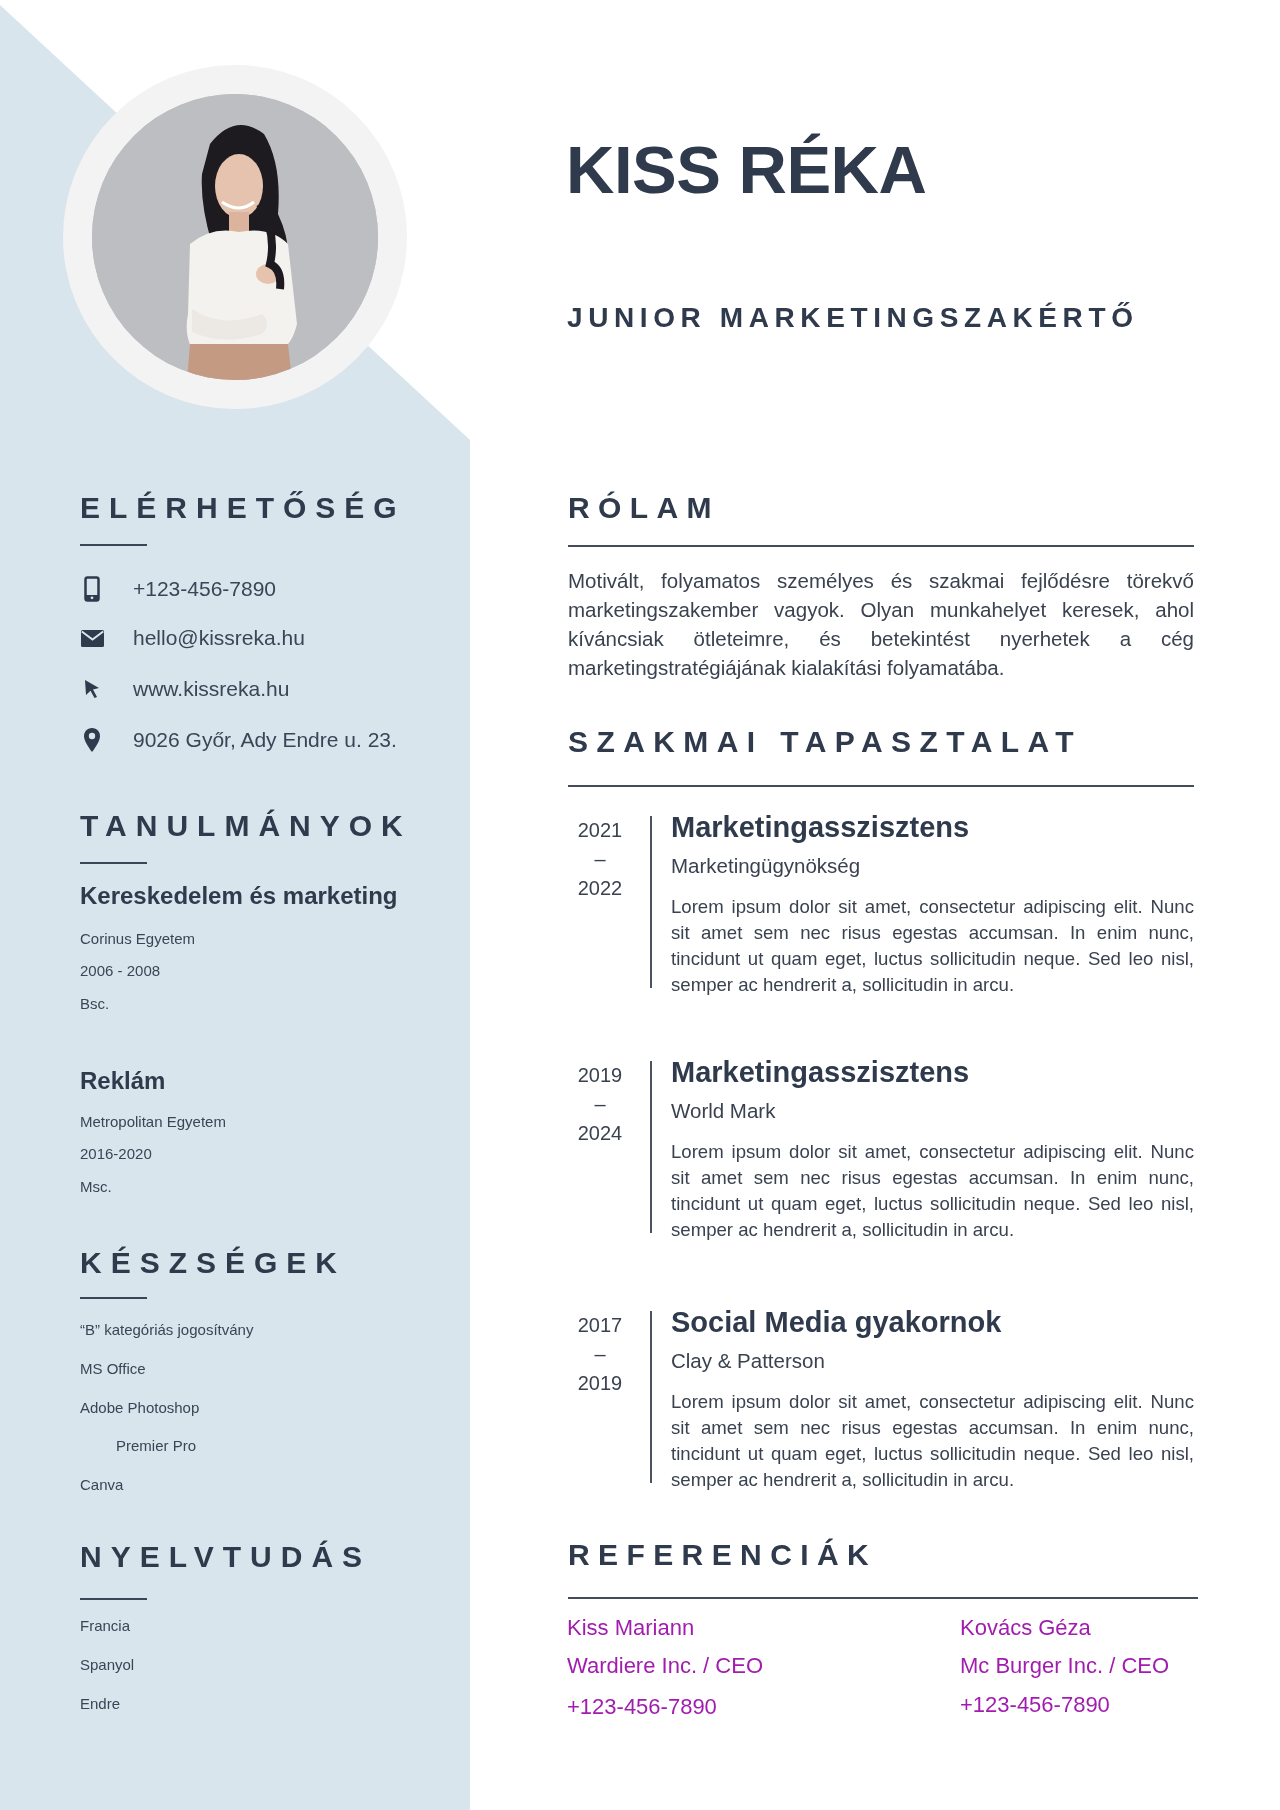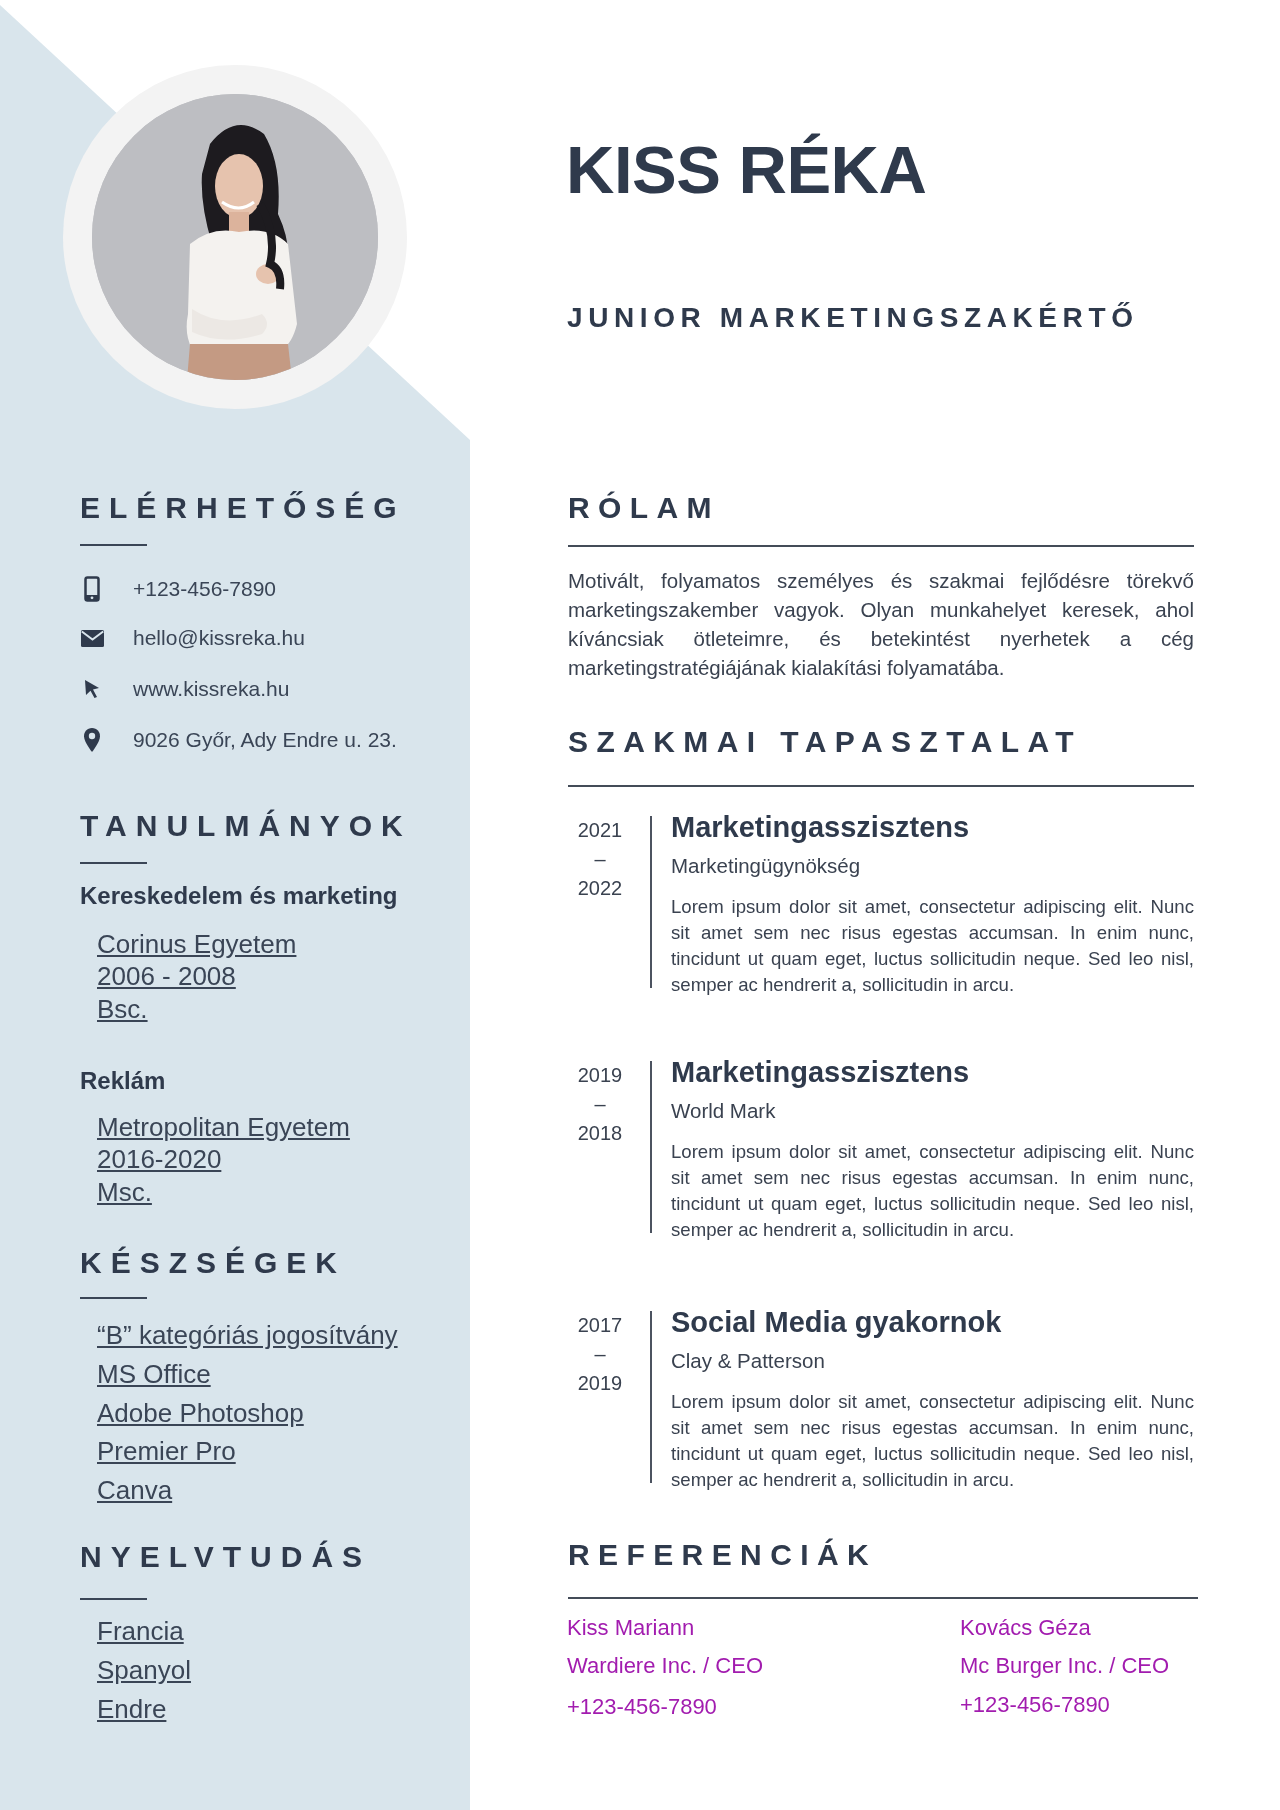--- a/index.html
+++ b/index.html
@@ -11,21 +11,21 @@
 
     .photo-ring { position: absolute; left: 63px; top: 65px; width: 344px; height: 344px; border-radius: 50%; background: #f3f3f3; }
     .photo { position: absolute; left: 29px; top: 29px; width: 286px; height: 286px; border-radius: 50%; background: #bdbec2; overflow: hidden; }
     .photo svg { display: block; }
 
     .name { position: absolute; left: 566px; top: 136px; font-size: 67px; font-weight: 700; letter-spacing: -0.5px; color: #2f3a4c; line-height: 1; }
     .role { position: absolute; left: 567px; top: 304px; font-size: 28px; font-weight: 700; letter-spacing: 5.6px; color: #2f3a4c; line-height: 1; }
 
     .sb-heading { position: absolute; left: 80px; font-size: 30px; font-weight: 700; letter-spacing: 9px; color: #2f3a4c; line-height: 1; }
     .sb-rule { position: absolute; left: 80px; width: 67px; height: 2px; background: #3a4556; }
-    .sb-text { position: absolute; left: 97px; font-size: 26px; color: #3a4556; line-height: 1; text-decoration: underline; }
+    .sb-text { position: absolute; left: 80px; font-size: 15px; color: #3a4556; line-height: 1; }
     .sb-sub { position: absolute; left: 80px; font-size: 24px; font-weight: 700; color: #2f3a4c; line-height: 1; }
 
     .contact-row { position: absolute; left: 80px; height: 28px; display: flex; align-items: center; }
     .contact-row .ic { width: 24px; height: 28px; display: flex; align-items: center; justify-content: center; }
     .contact-row .txt { position: absolute; left: 53px; font-size: 21px; color: #3a4556; white-space: nowrap; }
 
     .mn-heading { position: absolute; left: 568px; font-size: 30px; font-weight: 700; letter-spacing: 8.4px; color: #2f3a4c; line-height: 1; }
     .mn-rule { position: absolute; left: 568px; width: 626px; height: 2px; background: #444c58; }
     .about { position: absolute; left: 568px; top: 566px; width: 626px; font-size: 20.5px; line-height: 29px; text-align: justify; color: #3a4250; }
 
@@ -125,21 +125,21 @@
 <div class="sb-sub" style="top:1069px;">Reklám</div>
 <div class="sb-text" style="top:1114px;">Metropolitan Egyetem</div>
 <div class="sb-text" style="top:1146px;">2016-2020</div>
 <div class="sb-text" style="top:1179px;">Msc.</div>
 
 <div class="sb-heading" style="top:1248px;">KÉSZSÉGEK</div>
 <div class="sb-rule" style="top:1297px;"></div>
 <div class="sb-text" style="top:1322px;">“B” kategóriás jogosítvány</div>
 <div class="sb-text" style="top:1361px;">MS Office</div>
 <div class="sb-text" style="top:1400px;">Adobe Photoshop</div>
-<div class="sb-text" style="top:1438px;">Premier Pro</div>
+<div class="sb-text" style="top:1438px;margin-left:36px;">Premier Pro</div>
 <div class="sb-text" style="top:1477px;">Canva</div>
 
 <div class="sb-heading" style="top:1542px;">NYELVTUDÁS</div>
 <div class="sb-rule" style="top:1598px;"></div>
 <div class="sb-text" style="top:1618px;">Francia</div>
 <div class="sb-text" style="top:1657px;">Spanyol</div>
 <div class="sb-text" style="top:1696px;">Endre</div>
 
 <div class="mn-heading" style="top:493px;">RÓLAM</div>
 <div class="mn-rule" style="top:545px;"></div>
@@ -154,21 +154,21 @@
   <div class="years" style="top:58px;">2022</div>
   <div class="vline" style="height:172px;"></div>
   <div class="title">Marketingasszisztens</div>
   <div class="company">Marketingügynökség</div>
   <div class="desc">Lorem ipsum dolor sit amet, consectetur adipiscing elit. Nunc sit amet sem nec risus egestas accumsan. In enim nunc, tincidunt ut quam eget, luctus sollicitudin neque. Sed leo nisl, semper ac hendrerit a, sollicitudin in arcu.</div>
 </div>
 
 <div class="job" style="top:1061px;">
   <div class="years" style="top:0;">2019</div>
   <div class="years" style="top:29px;">–</div>
-  <div class="years" style="top:58px;">2018</div>
+  <div class="years" style="top:58px;">2024</div>
   <div class="vline" style="height:172px;"></div>
   <div class="title">Marketingasszisztens</div>
   <div class="company">World Mark</div>
   <div class="desc">Lorem ipsum dolor sit amet, consectetur adipiscing elit. Nunc sit amet sem nec risus egestas accumsan. In enim nunc, tincidunt ut quam eget, luctus sollicitudin neque. Sed leo nisl, semper ac hendrerit a, sollicitudin in arcu.</div>
 </div>
 
 <div class="job" style="top:1311px;">
   <div class="years" style="top:0;">2017</div>
   <div class="years" style="top:29px;">–</div>
   <div class="years" style="top:58px;">2019</div>

